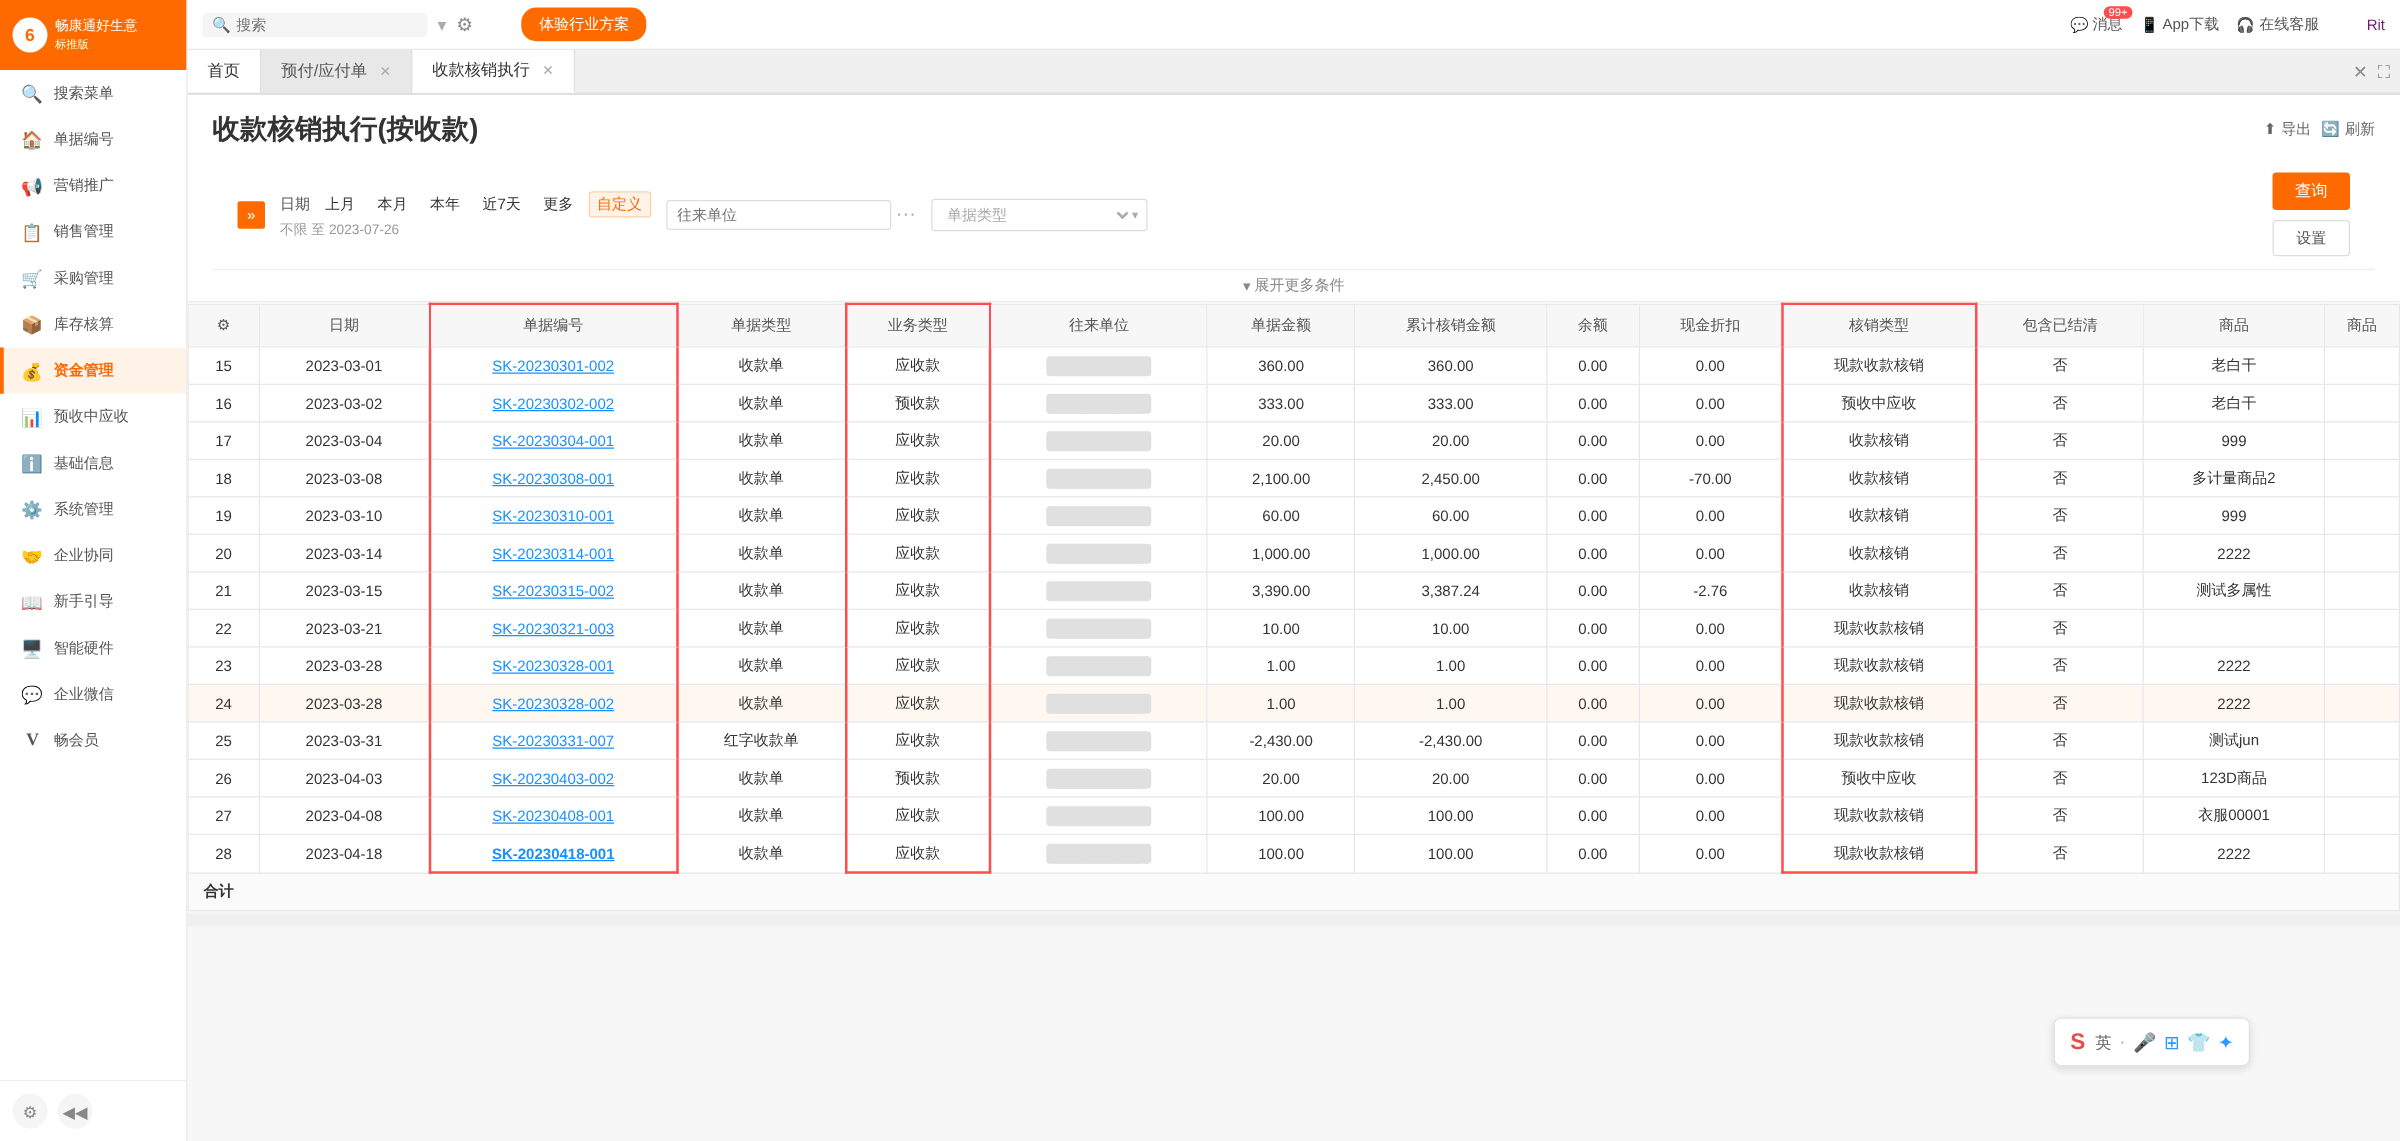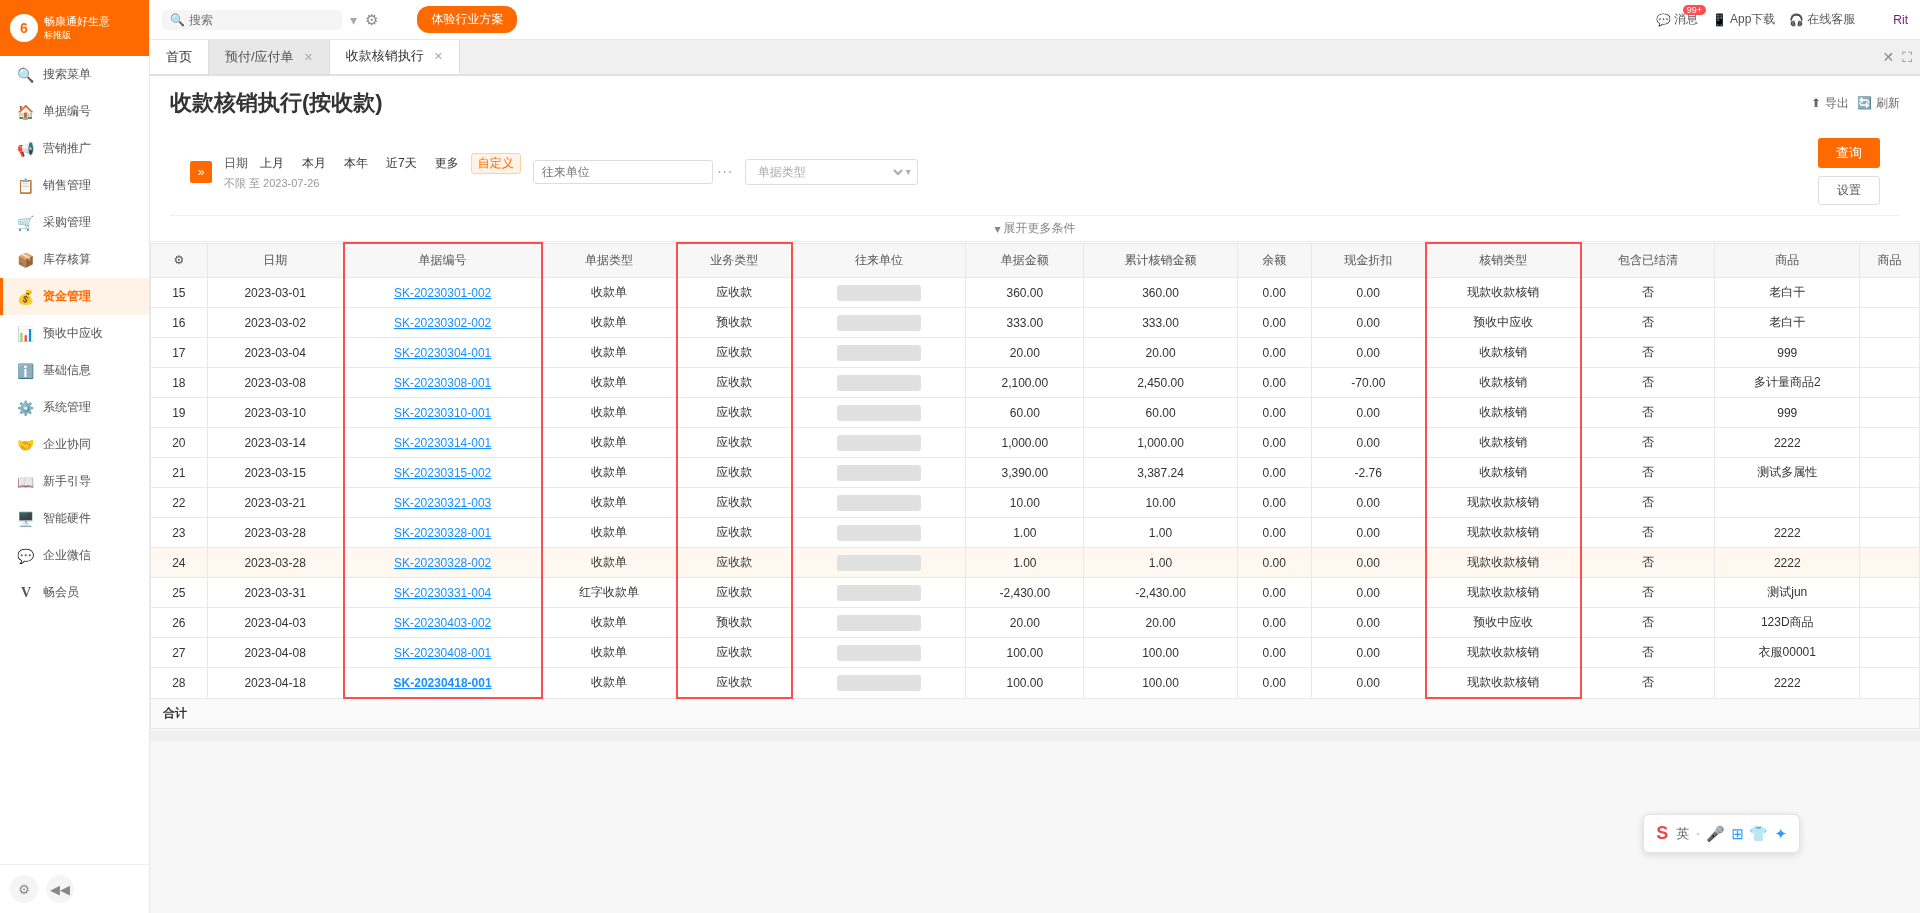--- a/index.html
+++ b/index.html
@@ -453,21 +453,21 @@
       <td>0.00</td>
       <td class="">0.00</td>
       <td style="border-left:2px solid #ff4d4f;border-right:2px solid #ff4d4f;">现款收款核销</td>
       <td>否</td>
       <td>2222</td>
       <td style="width:60px;"></td>
     </tr>
             <tr>
       <td>25</td>
       <td>2023-03-31</td>
-      <td style="border-left:2px solid #ff4d4f;border-right:2px solid #ff4d4f;"><span class="link-text">SK-20230331-004</span></td>
+      <td style="border-left:2px solid #ff4d4f;border-right:2px solid #ff4d4f;"><span class="link-text">SK-20230331-007</span></td>
       <td>红字收款单</td>
       <td style="border-left:2px solid #ff4d4f;border-right:2px solid #ff4d4f;">应收款</td>
       <td><span style="background:#e0e0e0;border-radius:3px;padding:1px 8px;color:#e0e0e0;">████████</span></td>
       <td class="neg-val">-2,430.00</td>
       <td class="neg-val">-2,430.00</td>
       <td>0.00</td>
       <td class="">0.00</td>
       <td style="border-left:2px solid #ff4d4f;border-right:2px solid #ff4d4f;">现款收款核销</td>
       <td>否</td>
       <td>测试jun</td>

